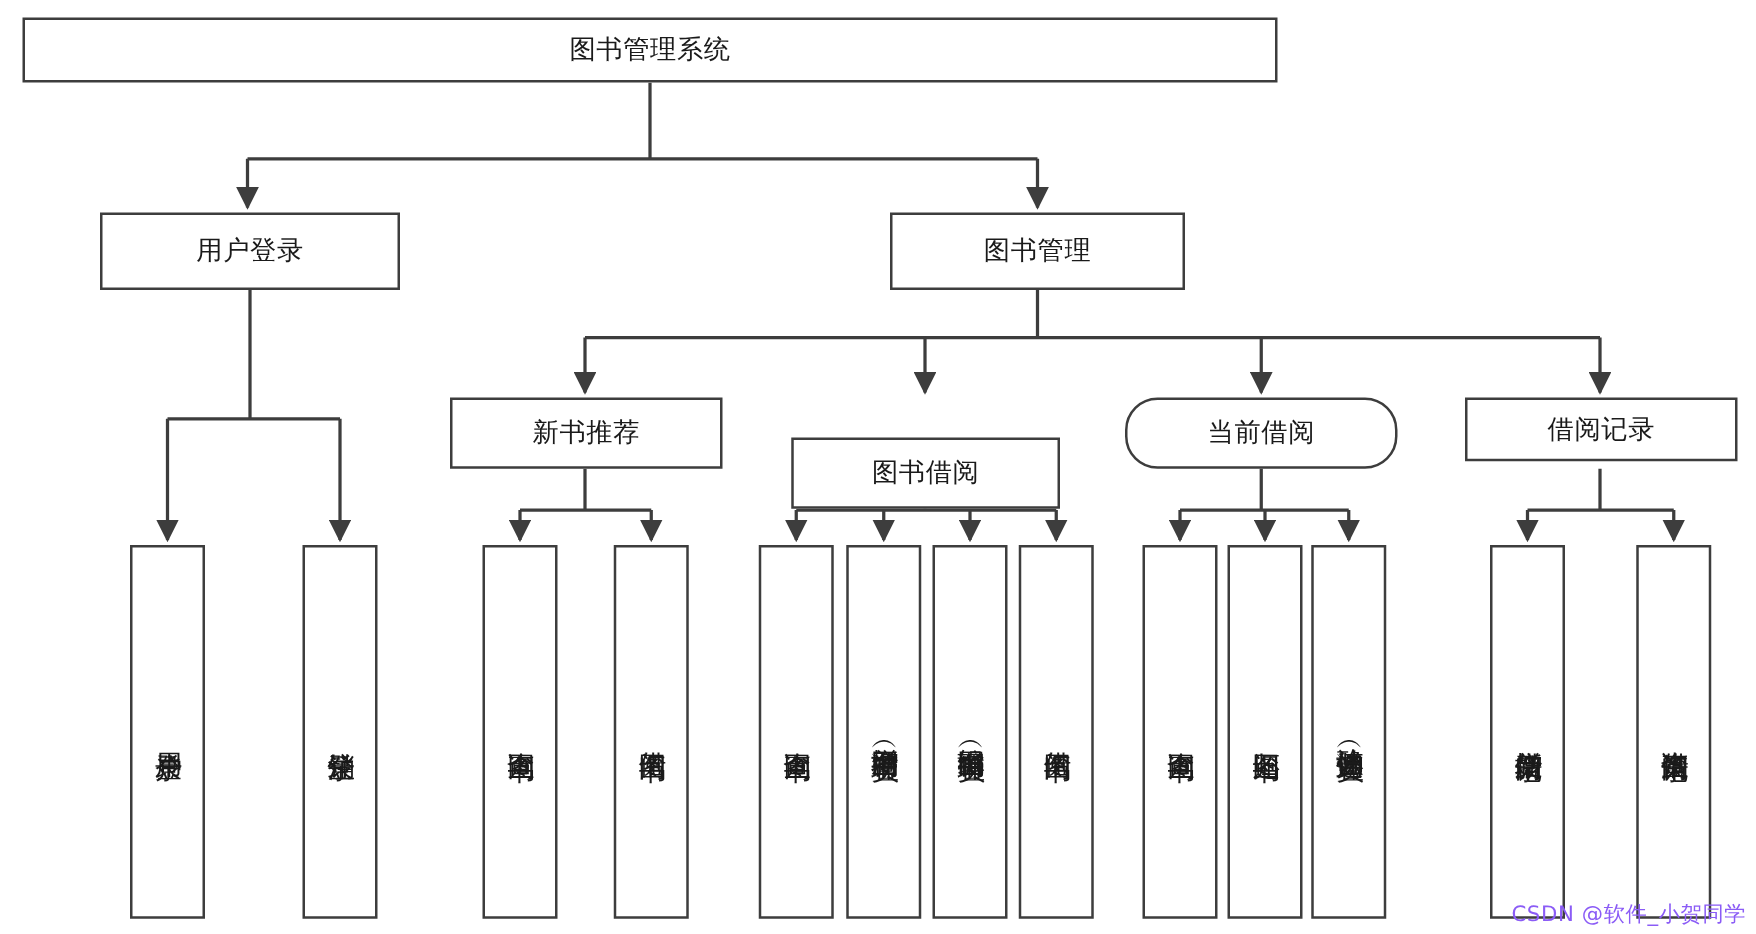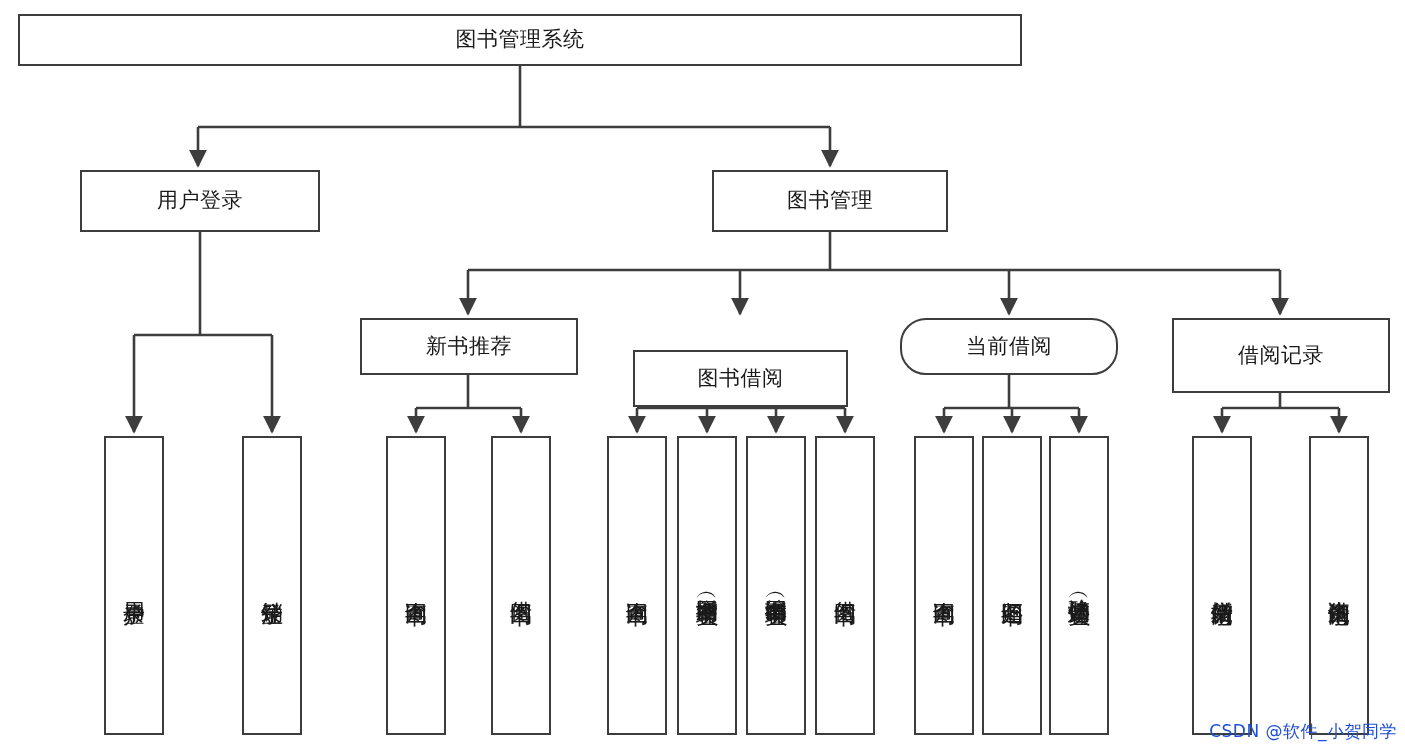--- a/index.html
+++ b/index.html
@@ -52,21 +52,21 @@
     letter-spacing: 1px;
     color: #1a1a1a;
     text-align: center;
     max-height: 282px;
   }
   #watermark {
     position: absolute;
     right: 8px;
     bottom: 4px;
     font-size: 17px;
-    color: #1d4ed8;
+    color: #8b5cf6;
     letter-spacing: 0.5px;
     white-space: nowrap;
     pointer-events: none;
   }
 </style>
 </head>
 <body>
 
 <div id="diagram-root">
 
@@ -133,21 +133,21 @@
 
   <div class="node node-h" style="left:360px; top:318px; width:218px; height:57px;">
     <span>新书推荐</span>
   </div>
   <div class="node node-h" style="left:633px; top:318px; width:215px; height:57px;margin-top:32px;">
     <span>图书借阅</span>
   </div>
   <div class="node node-h" style="left:900px; top:318px; width:218px; height:57px;border-radius:26px;">
     <span>当前借阅</span>
   </div>
-  <div class="node node-h" style="left:1172px; top:318px; width:218px; height:75px;">
+  <div class="node node-h" style="left:1172px; top:318px; width:218px; height:51px;">
     <span>借阅记录</span>
   </div>
 
   <div class="node node-v" style="left:104px; top:436px; width:60px; height:299px;">
     <span class="vlabel">用户登录</span>
   </div>
   <div class="node node-v" style="left:242px; top:436px; width:60px; height:299px;">
     <span class="vlabel">注销登录</span>
   </div>
 

